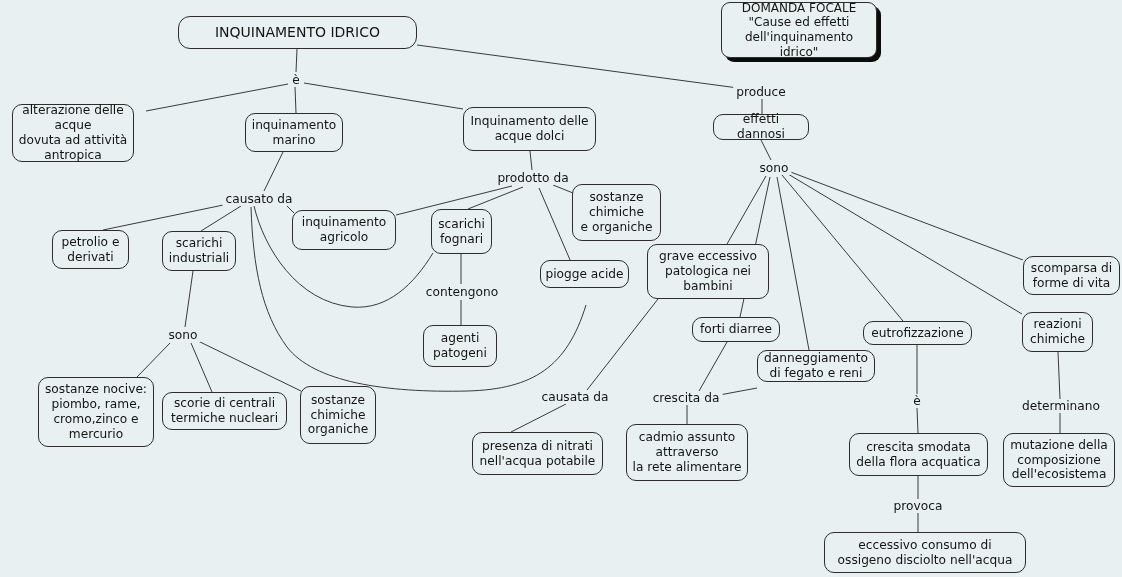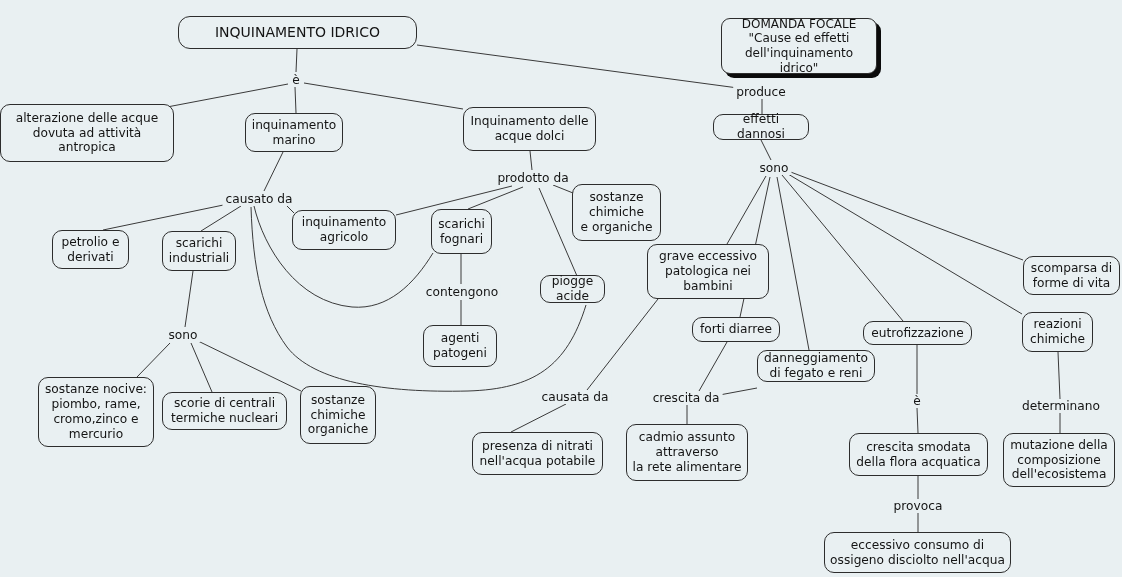--- a/index.html
+++ b/index.html
@@ -8,21 +8,21 @@
   .lines{position:absolute;left:0;top:0;z-index:1;}
   .node{
     position:absolute;z-index:2;box-sizing:border-box;
     display:flex;align-items:center;justify-content:center;
     text-align:center;white-space:pre-line;
     border:1px solid #2d2d2d;border-radius:10px;
     background:#e9f0f2;font-size:12.2px;line-height:1.22;
     padding:1px 3px;color:#141414;
   }
   .title-node{font-size:14px;border-radius:12px;}
-  .focal-node{box-shadow:4px 4px 0 #0b0b0b;border-radius:9px;font-size:12px;margin-top:16px;}
+  .focal-node{box-shadow:4px 4px 0 #0b0b0b;border-radius:9px;font-size:12px;}
   .link-label{
     position:absolute;z-index:2;transform:translate(-50%,-50%);
     background:#e9f0f2;padding:0 3px;font-size:12.2px;
     white-space:nowrap;color:#141414;
   }
 </style>
 </head>
 <body>
 
 <div class="map">
@@ -70,21 +70,21 @@
     <line x1="1058" y1="352" x2="1060" y2="399"></line>
     <line x1="1060" y1="413" x2="1060" y2="433"></line>
   </svg>
 
   <div class="node title-node" style="left:178px;top:16px;width:239px;height:33px">INQUINAMENTO IDRICO</div>
 
   <div class="node focal-node" style="left:721px;top:2px;width:156px;height:56px">DOMANDA FOCALE
 "Cause ed effetti
 dell'inquinamento idrico"</div>
 
-  <div class="node" style="left:0;top:104px;width:174px;height:58px">alterazione delle acque
+  <div class="node" style="left:12px;top:104px;width:122px;height:58px">alterazione delle acque
 dovuta ad attività
 antropica</div>
 
   <div class="node" style="left:245px;top:113px;width:98px;height:39px">inquinamento
 marino</div>
 
   <div class="node" style="left:463px;top:107px;width:133px;height:44px">Inquinamento delle
 acque dolci</div>
 
   <div class="node" style="left:713px;top:114px;width:96px;height:26px">effetti dannosi</div>
@@ -98,21 +98,21 @@
   <div class="node" style="left:292px;top:210px;width:104px;height:40px">inquinamento
 agricolo</div>
 
   <div class="node" style="left:431px;top:209px;width:61px;height:45px">scarichi
 fognari</div>
 
   <div class="node" style="left:572px;top:184px;width:89px;height:57px">sostanze
 chimiche
 e organiche</div>
 
-  <div class="node" style="left:540px;top:275px;width:65px;height:28px">piogge acide</div>
+  <div class="node" style="left:540px;top:260px;width:89px;height:28px">piogge acide</div>
 
   <div class="node" style="left:423px;top:325px;width:74px;height:42px">agenti
 patogeni</div>
 
   <div class="node" style="left:647px;top:244px;width:122px;height:55px">grave eccessivo
 patologica nei
 bambini</div>
 
   <div class="node" style="left:692px;top:317px;width:88px;height:25px">forti diarree</div>
 
@@ -146,21 +146,21 @@
 attraverso
 la rete alimentare</div>
 
   <div class="node" style="left:1003px;top:433px;width:112px;height:54px">mutazione della
 composizione
 dell'ecosistema</div>
 
   <div class="node" style="left:849px;top:433px;width:139px;height:43px">crescita smodata
 della flora acquatica</div>
 
-  <div class="node" style="left:824px;top:532px;width:187px;height:41px">eccessivo consumo di
+  <div class="node" style="left:824px;top:532px;width:202px;height:41px">eccessivo consumo di
 ossigeno disciolto nell'acqua</div>
 
   <span class="link-label" style="left:296px;top:80px">è</span>
 
   <span class="link-label" style="left:761px;top:92px">produce</span>
 
   <span class="link-label" style="left:774px;top:168px">sono</span>
 
   <span class="link-label" style="left:259px;top:199px">causato da</span>
 

